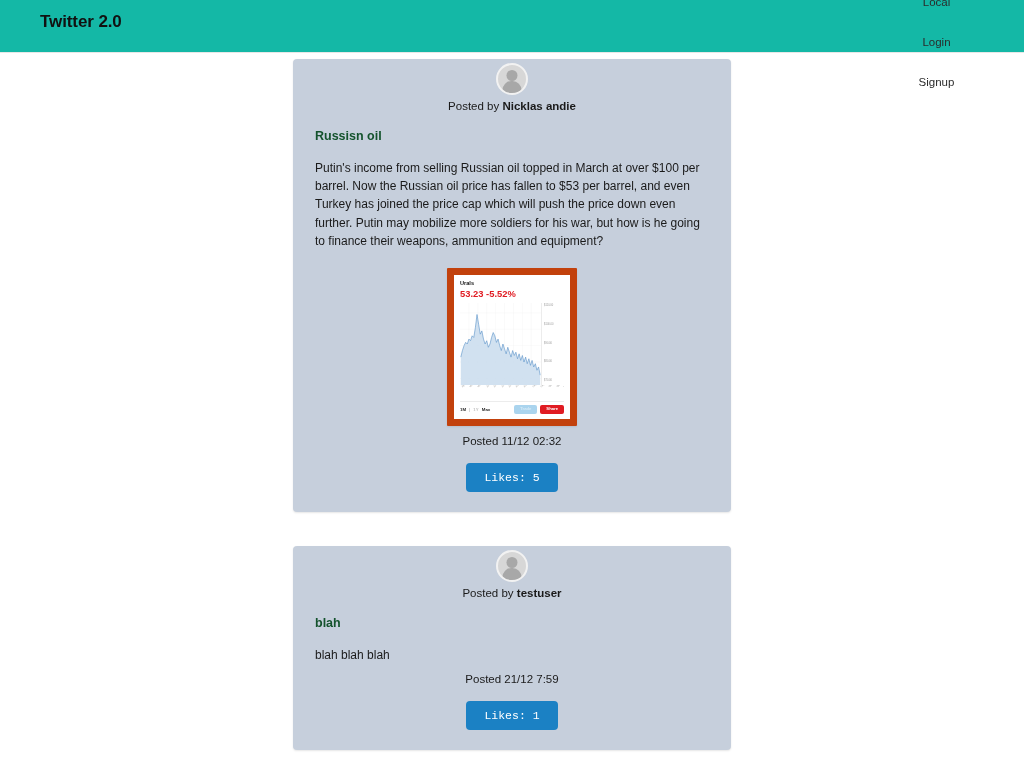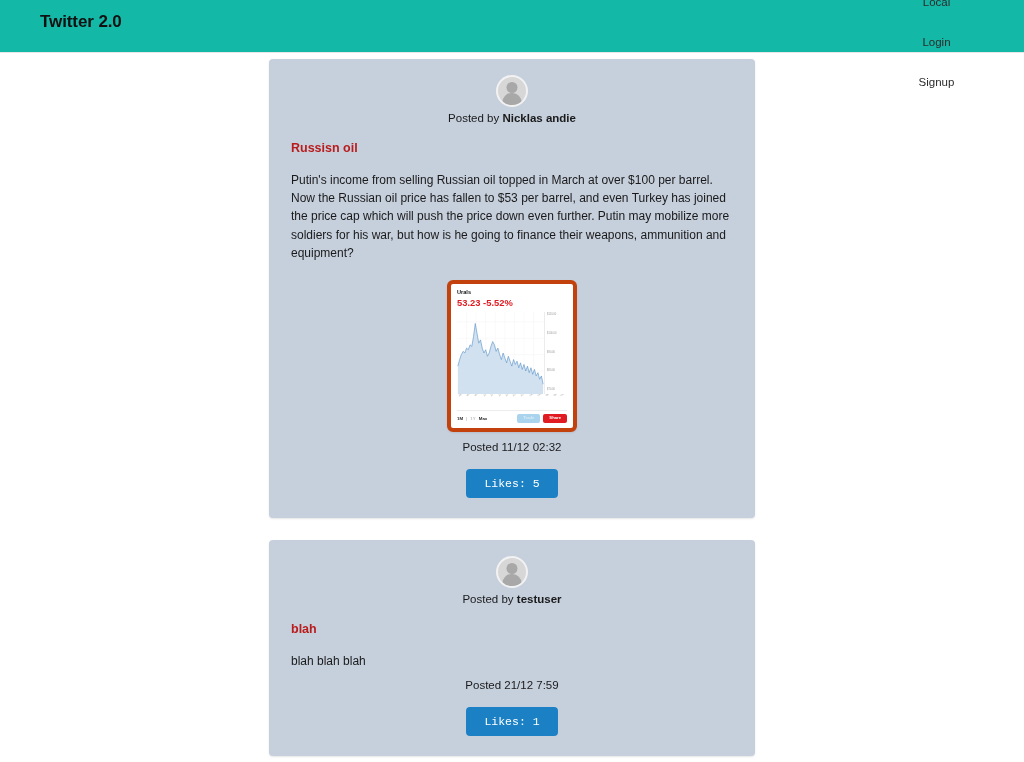--- a/index.html
+++ b/index.html
@@ -50,25 +50,25 @@
 
   
   .feed {
     width: 100%;
     padding-top: 6px;
     display: flex;
     flex-direction: column;
     align-items: center;
   }
   .post-card {
-    width: 486px;
+    width: 438px;
     background: #c6cfdc;
     border-radius: 4px;
-    margin-bottom: 22px;
-    padding: 16px 22px 20px 22px;
+    margin-bottom: 34px;
+    padding: 4px 22px 20px 22px;
     box-shadow: 0 1px 2px rgba(0,0,0,0.10);
     position: relative;
   }
 
   .post-head {
     display: flex;
     flex-direction: column;
     align-items: center;
   }
   .avatar {
@@ -102,40 +102,40 @@
     font-size: 11.5px;
     color: #1a1a1a;
     text-align: center;
   }
   .posted-by b { font-weight: bold; }
 
   .post-title {
     margin-top: 17px;
     font-size: 12.5px;
     font-weight: bold;
-    color: #b91c1c;
+    color: #14532d;
   }
   .post-body {
     margin-top: 16px;
     font-size: 12px;
     line-height: 1.52;
     color: #1a1a1a;
   }
 
   
   .chart-wrap {
     display: flex;
     justify-content: center;
     margin-top: 18px;
   }
   .chart-card {
     width: 130px;
     background: #ffffff;
-    border: 4px solid #c2410c;
-    border-radius: 6px;
+    border: 7px solid #c2410c;
+    border-radius: 1px;
     padding: 5px 6px 5px 6px;
     box-shadow: 0 1px 2px rgba(0,0,0,0.08);
   }
   .chart-sym {
     font-size: 5.6px;
     font-weight: bold;
     color: #111111;
     line-height: 1.15;
   }
   .chart-price {

